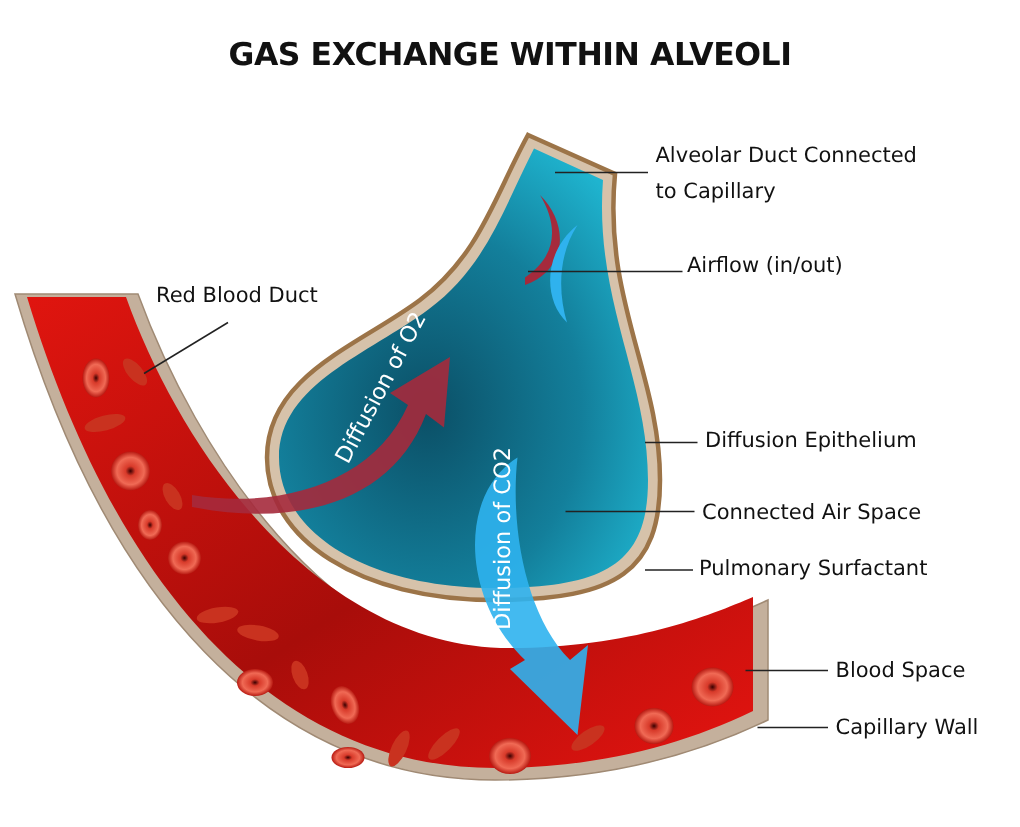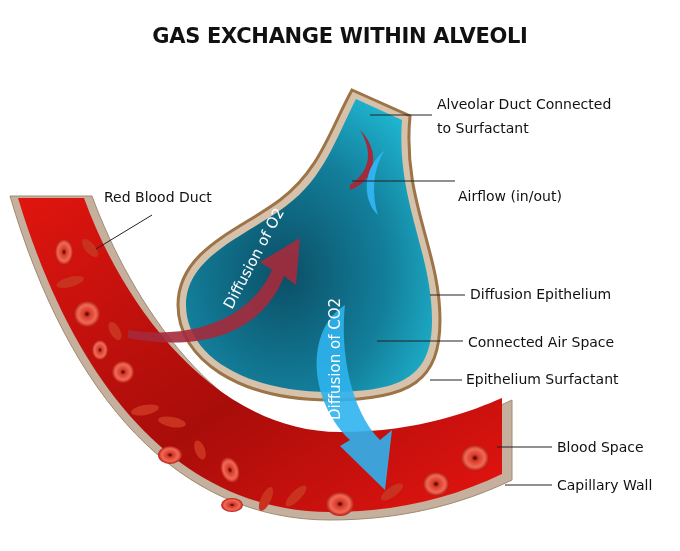--- a/index.html
+++ b/index.html
@@ -81,20 +81,20 @@
     <line x1="430" y1="380" x2="462" y2="380"></line>
     <line x1="497" y1="447" x2="552" y2="447"></line>
     <line x1="505" y1="485" x2="552" y2="485"></line>
   </g>
 
   <text x="232" y="310" transform="rotate(-62 232 310)" fill="#fff" font-size="15" font-family="DejaVu Sans, sans-serif">Diffusion of O2</text>
   <text x="340" y="420" transform="rotate(-90 340 420)" fill="#fff" font-size="15" font-family="DejaVu Sans, sans-serif">Diffusion of CO2</text>
 </svg>
 
 <div class="label" style="left:437px;top:95px;">Alveolar Duct Connected</div>
-<div class="label" style="left:437px;top:119px;">to Surfactant</div>
-<div class="label" style="left:458px;top:187px;">Airflow (in/out)</div>
+<div class="label" style="left:437px;top:119px;">to Capillary</div>
+<div class="label" style="left:458px;top:168px;">Airflow (in/out)</div>
 <div class="label" style="left:104px;top:188px;">Red Blood Duct</div>
 <div class="label" style="left:470px;top:285px;">Diffusion Epithelium</div>
 <div class="label" style="left:468px;top:333px;">Connected Air Space</div>
-<div class="label" style="left:466px;top:370px;">Epithelium Surfactant</div>
+<div class="label" style="left:466px;top:370px;">Pulmonary Surfactant</div>
 <div class="label" style="left:557px;top:438px;">Blood Space</div>
 <div class="label" style="left:557px;top:476px;">Capillary Wall</div>
 
 </body></html>

